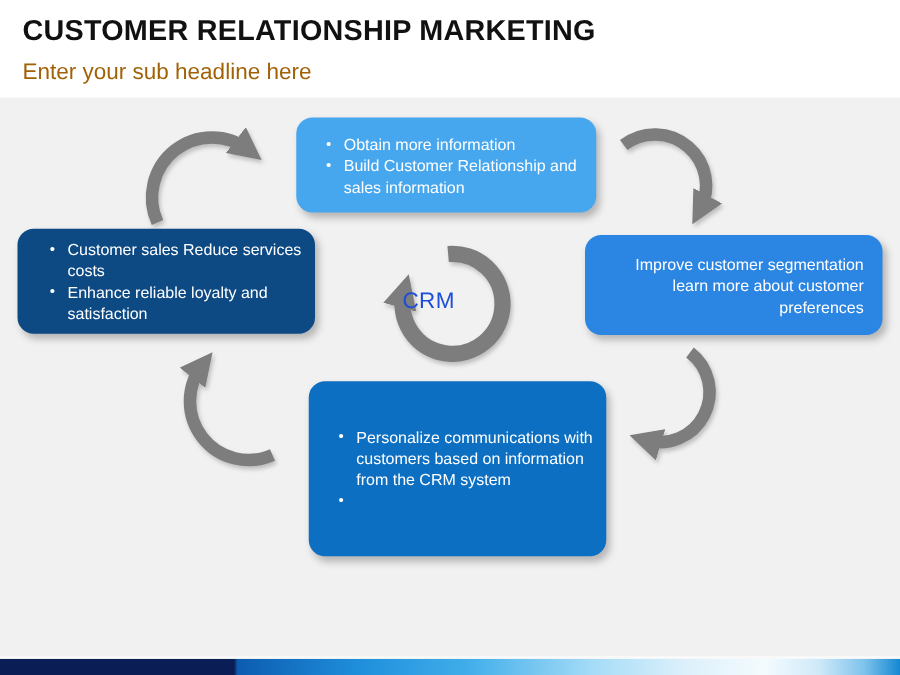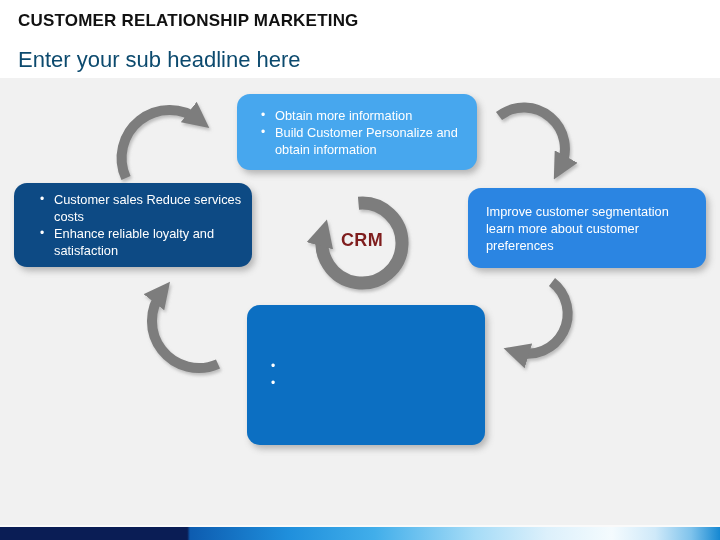--- a/index.html
+++ b/index.html
@@ -8,43 +8,43 @@
     font-family:"Liberation Sans","DejaVu Sans",sans-serif;
     background:#f2f2f2;
   }
   .slide{position:relative;width:720px;height:540px;background:#f1f1f1;}
   .header{
     position:absolute;top:0;left:0;width:720px;height:78px;
     background:#ffffff;
   }
   .title{
     position:absolute;top:11px;left:18px;
-    font-size:17px;font-weight:bold;color:#111111;letter-spacing:.2px;
+    font-size:23px;font-weight:bold;color:#111111;letter-spacing:.2px;
     white-space:nowrap;
   }
   .subtitle{
     position:absolute;top:47px;left:18px;
-    font-size:22px;color:#0c4a6e;white-space:nowrap;
+    font-size:18px;color:#a16207;white-space:nowrap;
   }
   .box{
     position:absolute;border-radius:13px;color:#ffffff;
     display:flex;flex-direction:column;justify-content:center;
     box-shadow:3px 4px 6px rgba(110,110,110,.45);
     font-size:12.8px;line-height:17px;
   }
   .box-top{left:237px;top:94px;width:240px;height:76px;background:#47a7ee;padding:4px 10px 4px 14px;box-sizing:border-box;}
   .box-left{left:14px;top:183px;width:238px;height:84px;background:#0d4a84;padding:4px 6px 4px 16px;box-sizing:border-box;}
-  .box-right{left:468px;top:188px;width:238px;height:80px;background:#2b85e2;padding:4px 14px 4px 18px;box-sizing:border-box;}
+  .box-right{left:468px;top:188px;width:238px;height:80px;background:#2b85e2;padding:4px 14px 4px 18px;box-sizing:border-box;text-align:right;}
   .box-bottom{left:247px;top:305px;width:238px;height:140px;background:#0c6fc2;padding:6px 8px 6px 14px;box-sizing:border-box;}
   .bullet-row{display:grid;grid-template-columns:24px 1fr;align-items:start;}
   .bullet-marker{text-align:center;font-size:12px;line-height:17px;}
   .plain-text{max-width:205px;}
   .crm-label{
-    position:absolute;left:322px;top:230px;width:80px;text-align:center;
-    font-size:18px;font-weight:bold;color:#7f1d1d;letter-spacing:.3px;
+    position:absolute;left:322px;top:230px;width:80px;
+    font-size:18px;font-weight:normal;color:#1d4ed8;letter-spacing:.3px;
   }
   .diagram-svg{position:absolute;left:0;top:0;pointer-events:none;}
   .bottom-bar{
     position:absolute;left:0;bottom:0;width:720px;height:13px;
     border-top:2px solid #fafafa;
     background:linear-gradient(to right,
       #0a1d55 0%, #0a1d55 26%,
       #0d5cb0 26.4%, #1f8fdc 40%,
       #41aeea 52%, #a6dcf7 66%,
       #dcf0fb 76%, #f4fbfe 85%,
@@ -84,21 +84,21 @@
 
   <div class="crm-label">CRM</div>
 
   <div class="box box-top">
     <div class="bullet-row">
       <span class="bullet-marker">•</span>
       <span>Obtain more information</span>
     </div>
     <div class="bullet-row">
       <span class="bullet-marker">•</span>
-      <span>Build Customer Personalize and obtain information</span>
+      <span>Build Customer Relationship and sales information</span>
     </div>
   </div>
 
   <div class="box box-left">
     <div class="bullet-row">
       <span class="bullet-marker">•</span>
       <span>Customer sales Reduce services costs</span>
     </div>
     <div class="bullet-row">
       <span class="bullet-marker">•</span>
@@ -106,20 +106,21 @@
     </div>
   </div>
 
   <div class="box box-right">
     <div class="plain-text">Improve customer segmentation learn more about customer preferences</div>
   </div>
 
   <div class="box box-bottom">
     <div class="bullet-row">
       <span class="bullet-marker">•</span>
+      <span>Personalize communications with customers based on information from the CRM system</span>
     </div>
     <div class="bullet-row">
       <span class="bullet-marker">•</span>
     </div>
   </div>
 
   <div class="bottom-bar"></div>
 </div>
 
 </body></html>

